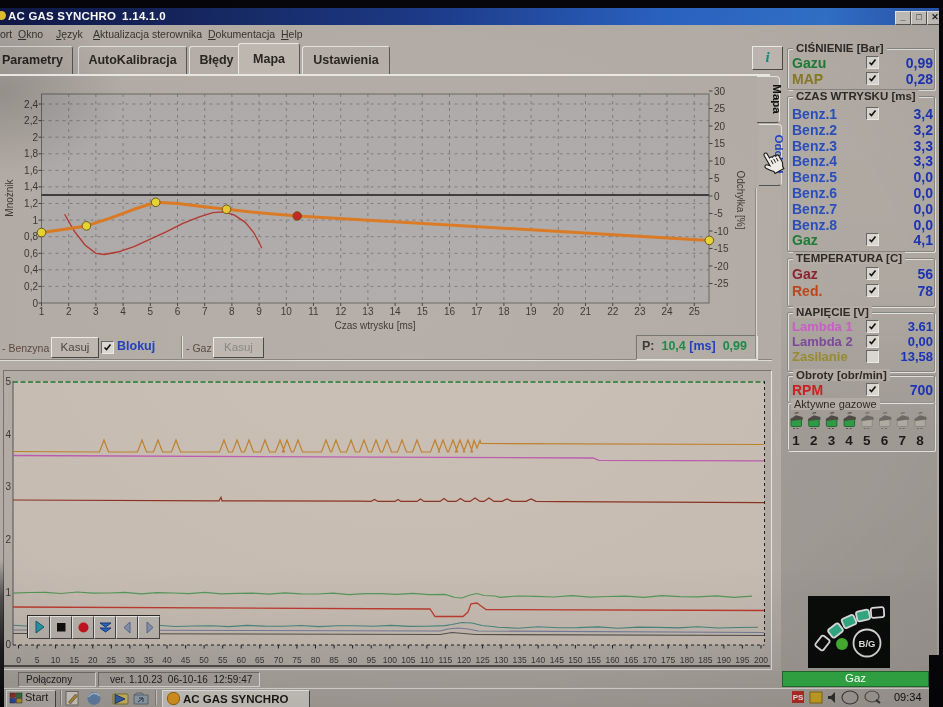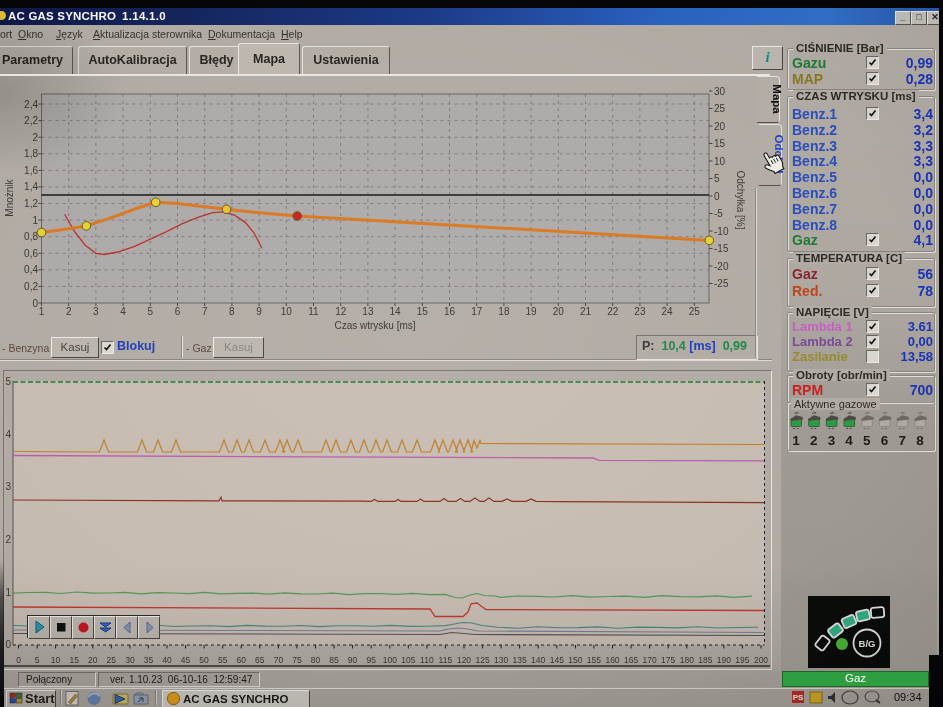--- a/index.html
+++ b/index.html
@@ -437,21 +437,21 @@
 <div class="abs" style="left:110px;top:674px;font-size:10px;color:#222">ver. 1.10.23&nbsp;&nbsp;06-10-16&nbsp;&nbsp;12:59:47</div>
 <div class="abs" style="left:0;top:688px;width:943px;height:19px;background:#b0aaa3;border-top:1px solid #e6e4df"></div>
 <div class="btn" style="left:6px;top:690px;width:48px;height:16px"></div>
 <svg style="left:10px;top:692px;z-index:2" width="13" height="12">
 <path d="M-1 0 l14 -1 l0 13 l-14 1 Z" fill="none"></path>
       <rect x="0" y="1" width="5.5" height="4.5" fill="#8a2a20" stroke="#222" stroke-width="0.5"></rect>
       <rect x="6.5" y="1" width="5.5" height="4.5" fill="#2f6a30" stroke="#222" stroke-width="0.5"></rect>
 <rect x="0" y="6.5" width="5.5" height="4.5" fill="#24449c" stroke="#222" stroke-width="0.5"></rect>
       <rect x="6.5" y="6.5" width="5.5" height="4.5" fill="#a08424" stroke="#222" stroke-width="0.5"></rect>
 </svg>
-<div class="abs" style="left:25px;top:691px;font-weight:bold;font-size:13px;color:#1e1a16;z-index:2">Start</div>
+<div class="abs" style="left:25px;top:691px;font-weight:normal;font-size:11px;color:#1e1a16;z-index:2">Start</div>
 <div class="abs" style="left:60px;top:690px;width:1px;height:15px;background:#8a8680;border-right:1px solid #dfddd8"></div>
 <div class="abs" style="left:155px;top:690px;width:1px;height:15px;background:#8a8680;border-right:1px solid #dfddd8"></div>
 <svg style="left:64px;top:690px" width="95" height="17">
 <rect x="2" y="1.5" width="12" height="13.5" fill="#dedad2" stroke="#77736c"></rect>
       <path d="M4.5 12 L11.5 4 L13.5 6 L6.5 14 Z" fill="#c09232" stroke="#5a564e" stroke-width="0.6"></path>
 <circle cx="30" cy="8.5" r="6.5" fill="#6888b0"></circle>
       <path d="M24.5 7 A6.5 6.5 0 0 1 35.5 6" stroke="#b0c8dc" stroke-width="1.6" fill="none"></path>
 <rect x="49" y="4" width="15" height="10" rx="1" fill="#d8c468" stroke="#8a7a30"></rect>
       <path d="M51 4.5 L61 9 L51 13.5 Z" fill="#3a66b0" stroke="#223e74"></path>
 <path d="M70 5 h14 v9 h-14 Z M70 5 l3 -2 h5 l2 2" fill="#9aa8b8" stroke="#5a6270" stroke-width="0.8"></path>

